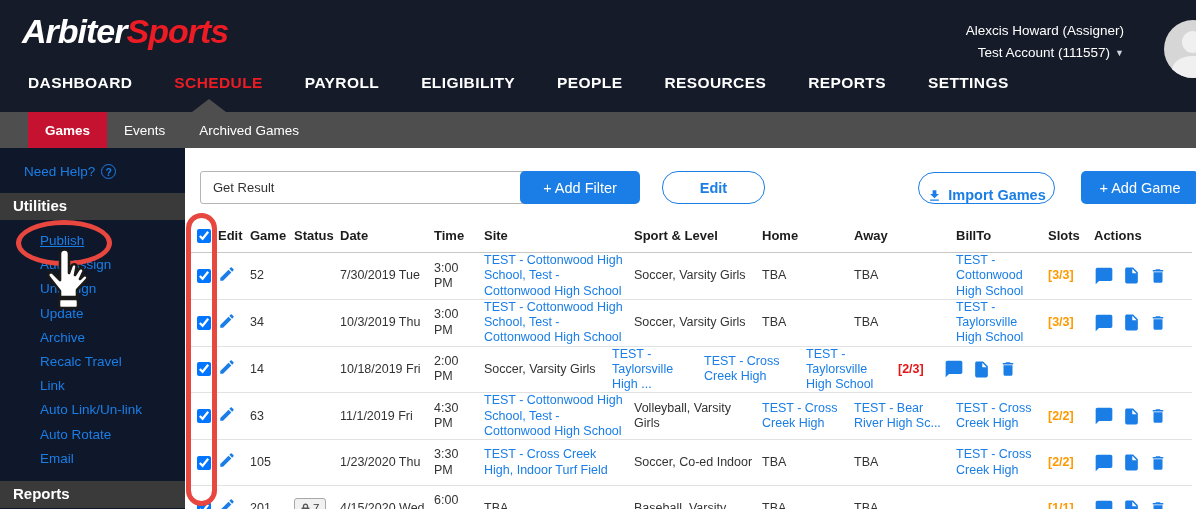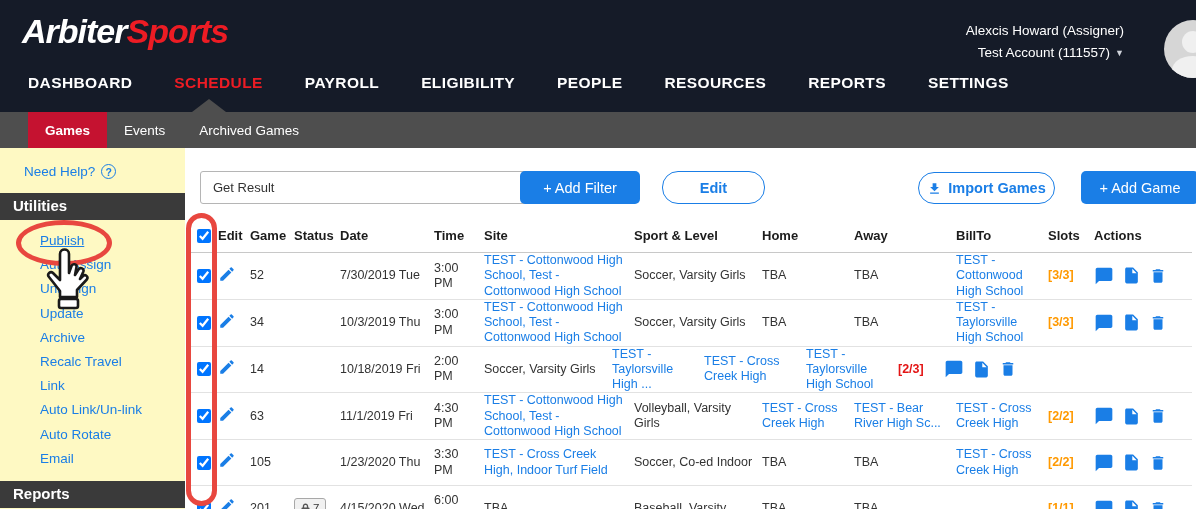--- a/index.html
+++ b/index.html
@@ -20,39 +20,39 @@
   .avatar .head{position:absolute;left:18px;top:11px;width:22px;height:22px;border-radius:50%;background:#f0f0f0;}
   .avatar .body{position:absolute;left:8px;top:36px;width:42px;height:28px;border-radius:50%;background:#f0f0f0;}
 
   
   .subnav{position:absolute;left:0;top:112px;width:1196px;height:36px;background:var(--subnav-bg,#4e4e4e);display:flex;align-items:stretch;padding-left:28px;color:#fff;font-size:13.5px;}
   .subtab{display:flex;align-items:center;padding:0 17px;cursor:pointer;}
   .subtab.active{background:var(--games-tab-red,#c51230);font-weight:bold;}
   .tri{position:absolute;left:192px;top:-13px;width:0;height:0;border-left:17px solid transparent;border-right:17px solid transparent;border-bottom:13px solid var(--subnav-bg,#4e4e4e);}
 
   
-  .sidebar{position:absolute;left:0;top:148px;width:185px;height:361px;font-size:13.5px;background:#fef9c3;}
+  .sidebar{position:absolute;left:0;top:148px;width:185px;height:361px;font-size:13.5px;background:#0f172a;}
   .needhelp{margin:16px 0 0 24px;color:var(--accent,#1a7ee6);display:flex;align-items:center;gap:6px;cursor:pointer;}
   .qicon{width:15px;height:15px;border:1.5px solid var(--accent,#1a7ee6);border-radius:50%;font-size:10.5px;display:inline-flex;align-items:center;justify-content:center;font-weight:bold;}
   .sectionbar{background:var(--section-bg,#3a3a3a);color:#fff;font-weight:bold;font-size:15px;padding:4px 0 6px 13px;margin-top:14px;}
   .sidelinks{padding:9px 0 0 40px;line-height:24.2px;color:var(--accent,#1a7ee6);}
   .sidelinks div{cursor:pointer;}
   .sidelinks .underline{text-decoration:underline;}
   .sectionbar.reports{position:absolute;left:0;top:333px;width:185px;margin:0;}
 
   
   .main{position:absolute;left:185px;top:148px;width:1011px;height:361px;}
   .resultsel{position:absolute;left:15px;top:23px;width:348px;height:33px;border:1px solid #b5b5b5;border-radius:3px;background:#fff;font-size:13px;color:#333;display:flex;align-items:center;padding:0 12px;justify-content:space-between;cursor:pointer;}
   .resultsel .selcaret{font-size:9px;color:#444;}
   .btn{position:absolute;height:33px;display:flex;align-items:center;justify-content:center;font-size:14.5px;cursor:pointer;white-space:nowrap;}
   .btn-blue{background:var(--accent,#1a7ee6);color:#fff;border-radius:5px;border:none;}
   .btn-outline{background:#fff;color:var(--accent,#1a7ee6);border:1.5px solid var(--accent,#1a7ee6);font-weight:bold;}
   .addfilter{left:335px;top:23px;width:120px;}
   .editbtn{left:477px;top:23px;width:103px;border-radius:16px;}
-  .importbtn{left:733px;top:24px;width:137px;height:32px;border-radius:16px;gap:6px;}
+  .importbtn{left:733px;top:24px;width:137px;height:32px;border-radius:16px;gap:6px;align-items:flex-end;}
   .addgame{left:896px;top:23px;width:118px;}
 
   
   .gtable{position:absolute;left:5px;top:70px;width:1002px;}
   .thead{display:flex;align-items:center;font-weight:bold;font-size:13px;color:#1c1c1c;padding:10px 0 9px;border-bottom:1px solid #c8c8c8;}
   .tr{display:flex;align-items:center;border-bottom:1px solid #e2e2e2;min-height:46px;font-size:12.5px;color:#333;line-height:1.22;}
   .td,.th{padding-right:6px;}
   .c-check{width:28px;display:flex;justify-content:flex-start;padding-left:7px;}
   .c-edit{width:32px;}
   .c-game{width:44px;}

